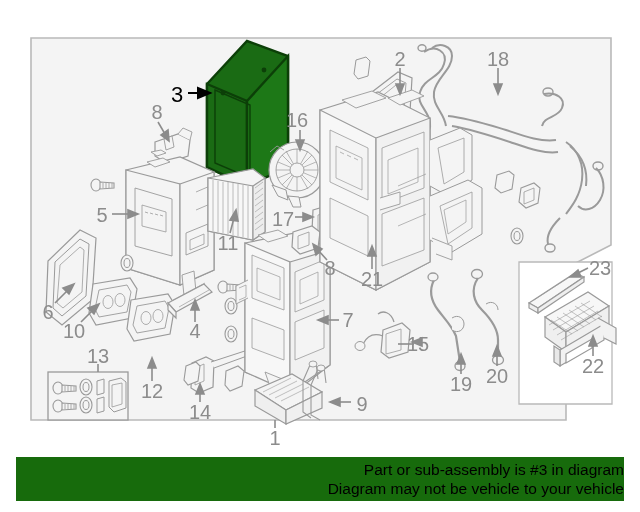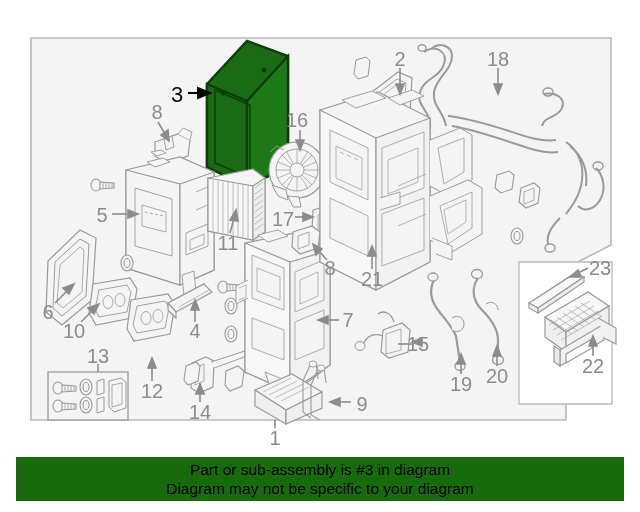--- a/index.html
+++ b/index.html
@@ -36,21 +36,21 @@
   }
   .banner {
     position: absolute;
     left: 16px;
     top: 457px;
     width: 608px;
     height: 44px;
     background: #176b0c;
     display: flex;
     flex-direction: column;
-    align-items: center;
+    align-items: flex-end;
     justify-content: center;
     box-sizing: border-box;
   }
   .banner-line {
     color: #000000;
     font-size: 15.5px;
     line-height: 19px;
     font-family: "Liberation Sans", sans-serif;
     white-space: nowrap;
     letter-spacing: 0px;
@@ -445,16 +445,16 @@
         <text x="372" y="286" font-size="20" fill="#8c8c8c" text-anchor="middle">21</text>
         <text x="593" y="373" font-size="20" fill="#8c8c8c" text-anchor="middle">22</text>
         <text x="600" y="275" font-size="20" fill="#8c8c8c" text-anchor="middle">23</text>
       </g>
 
     </svg>
   </div>
 
   <div class="banner">
     <div class="banner-line">Part or sub-assembly is #3 in diagram</div>
-    <div class="banner-line">Diagram may not be specific to your diagram</div>
+    <div class="banner-line">Diagram may not be vehicle to your vehicle</div>
   </div>
 
 </div>
 
 </body></html>

